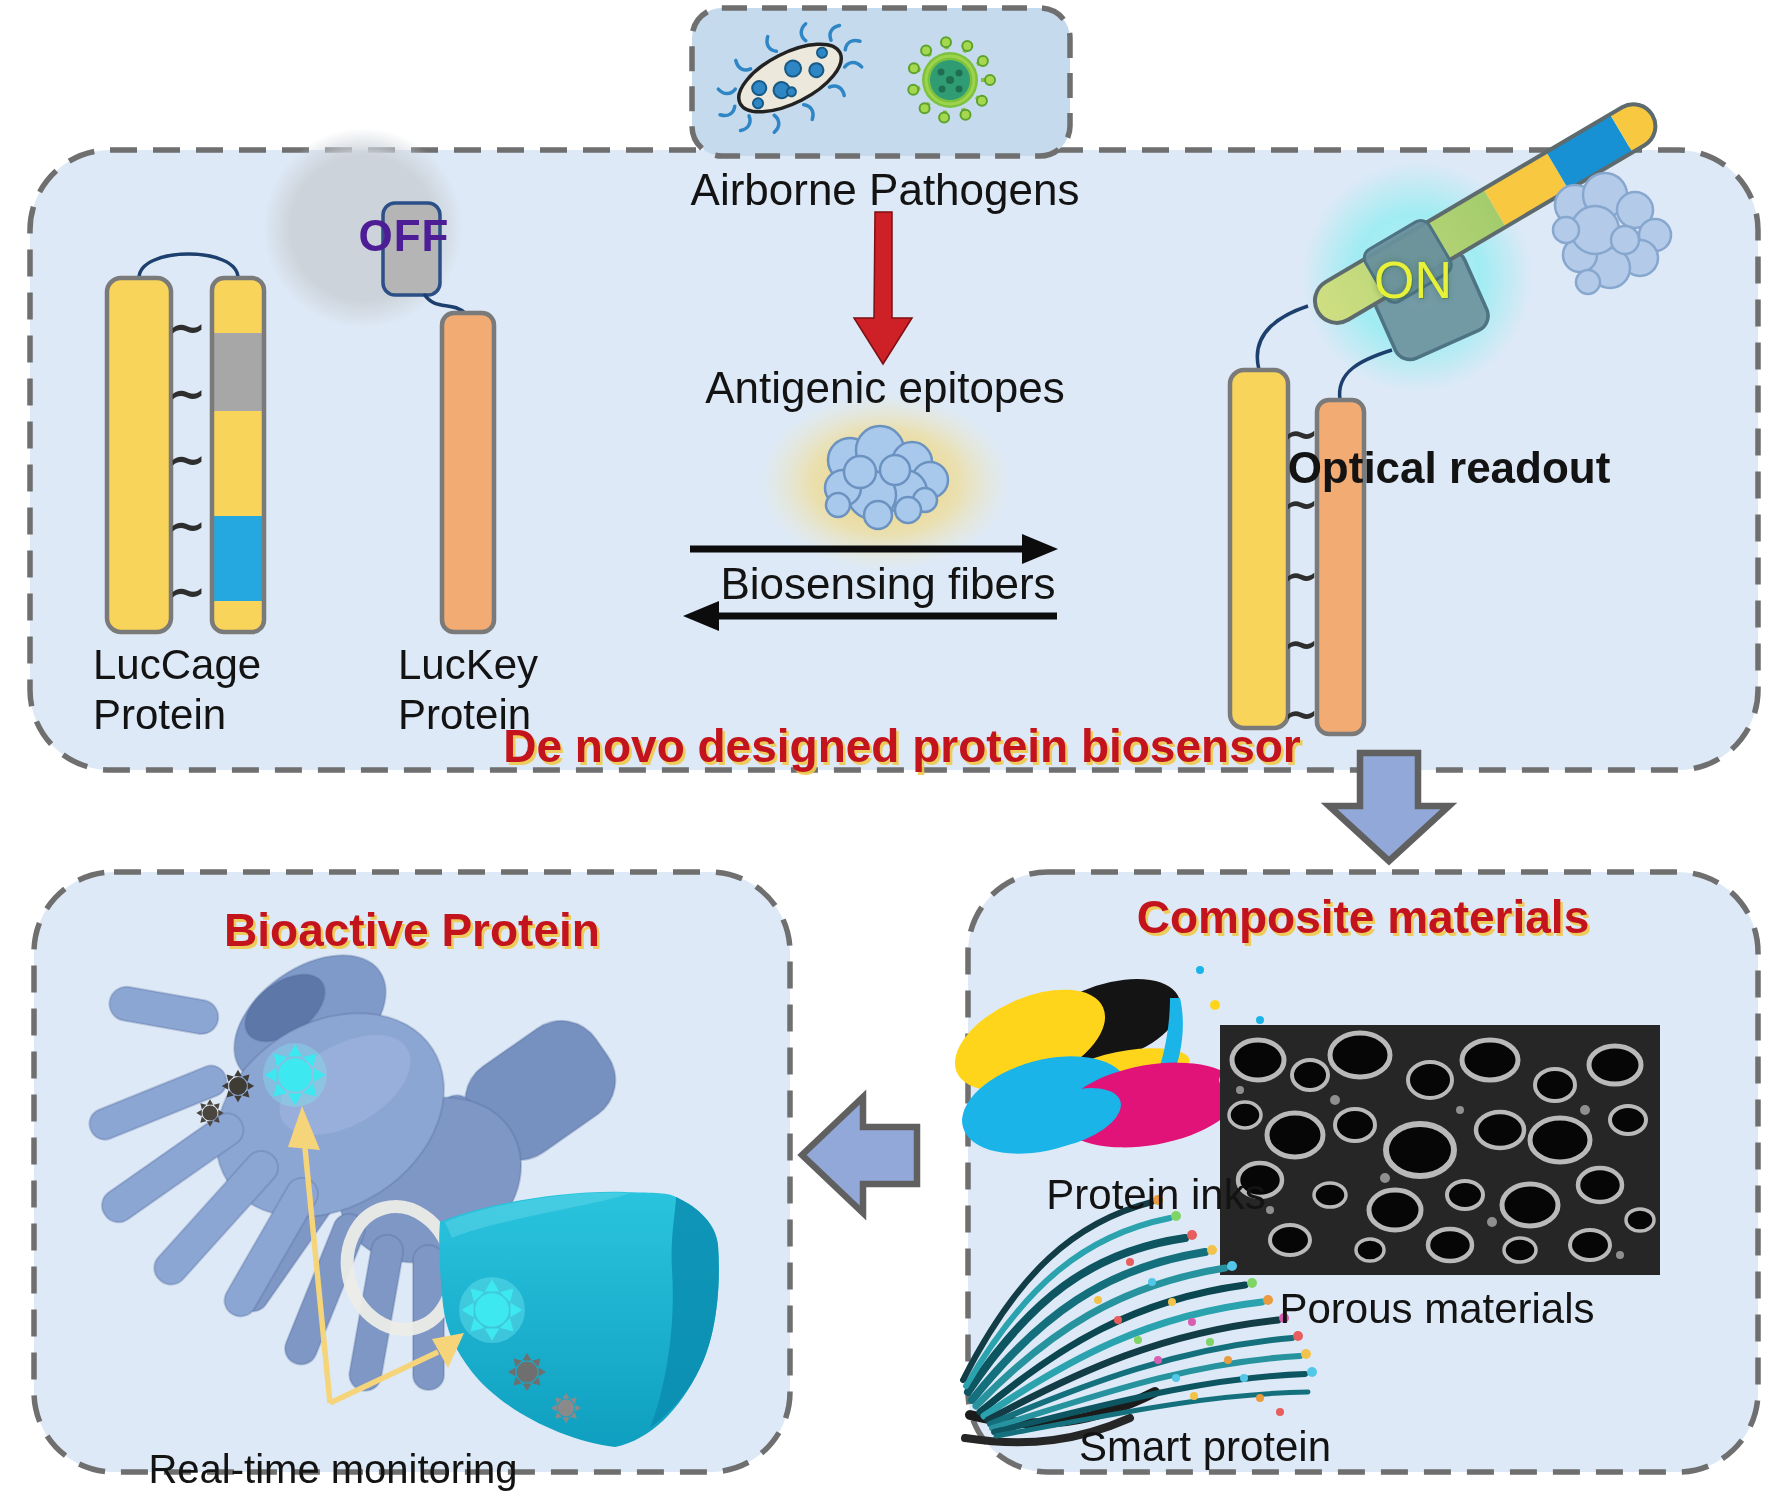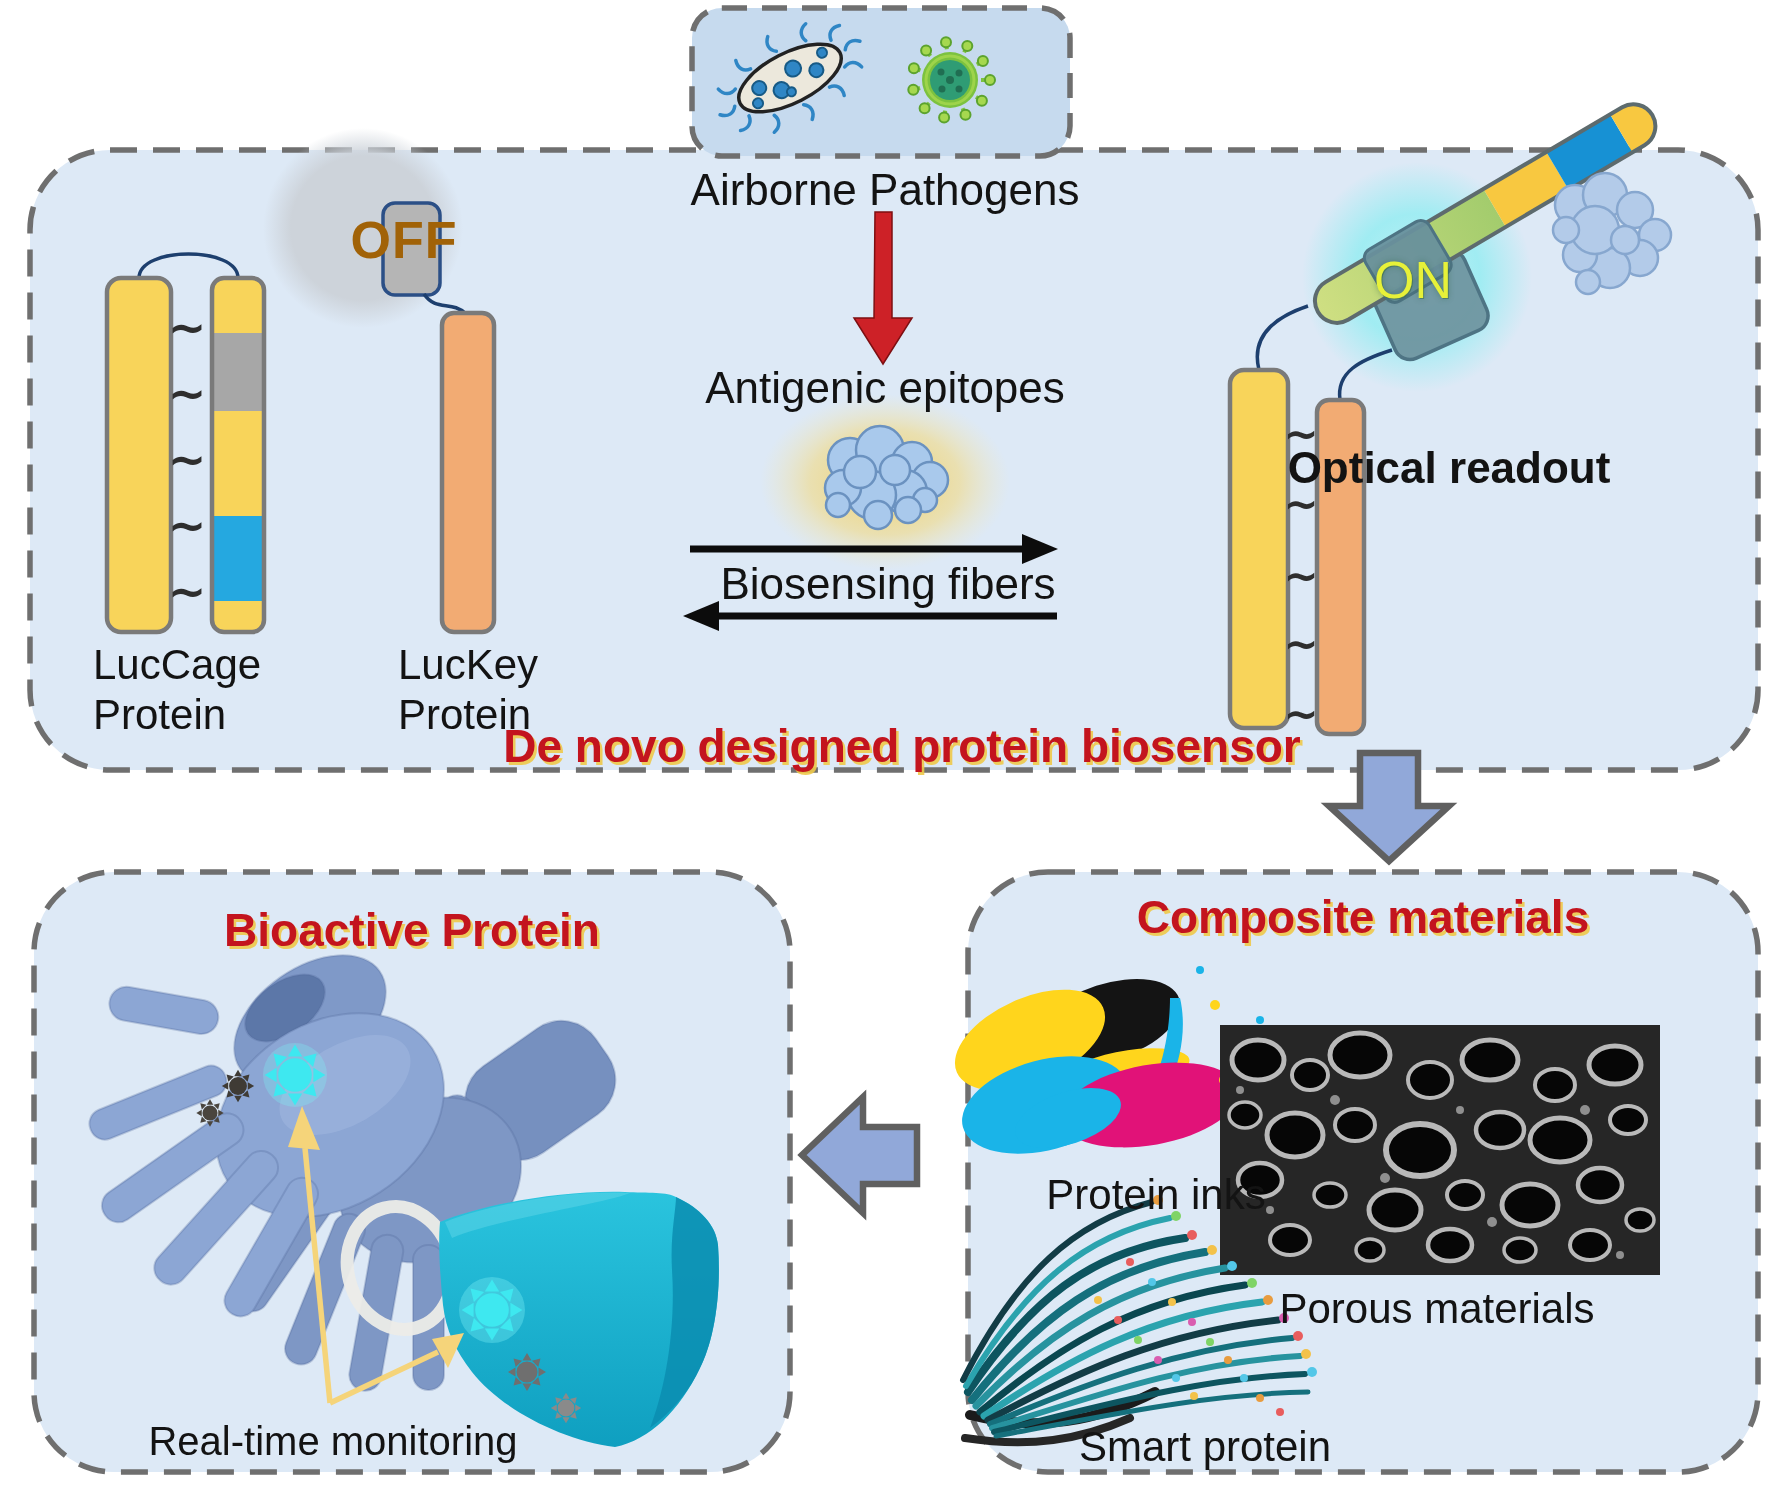--- a/index.html
+++ b/index.html
@@ -3,27 +3,27 @@
 <meta charset="utf-8">
 <style>
   html,body{margin:0;padding:0;background:#ffffff;}
   .canvas{position:relative;width:1768px;height:1496px;background:#ffffff;overflow:hidden;
           font-family:"Liberation Sans",sans-serif;}
   .art{position:absolute;left:0;top:0;}
   .lbl{position:absolute;color:#131313;white-space:nowrap;line-height:1.08;}
   .ctr{transform:translateX(-50%);}
   .f44{font-size:44px;}
   .f42{font-size:42px;}
-  .f40{font-size:40px;}
+  .f40{font-size:40px;margin-top:28px;}
   .bold{font-weight:bold;}
   .redtitle{color:#c3141e;font-weight:bold;font-size:46px;
             text-shadow:2.5px 2.5px 0 rgba(238,201,74,.9);}
   .onlbl{color:#e7f139;font-weight:400;font-size:52px;
          text-shadow:0 0 6px rgba(40,90,60,.45), 1px 1px 0 rgba(60,110,60,.5);}
-  .offlbl{color:#a16207;font-weight:800;font-size:52px;letter-spacing:1px;}
+  .offlbl{color:#4c1d95;font-weight:800;font-size:44px;letter-spacing:1px;}
 </style>
 </head>
 <body>
 
 <div class="canvas">
 
 <svg class="art" width="1768" height="1496" viewBox="0 0 1768 1496">
   <defs>
     <radialGradient id="grayGlow" cx="50%" cy="50%" r="50%">
       <stop offset="0%" stop-color="#cdd3da"></stop>

